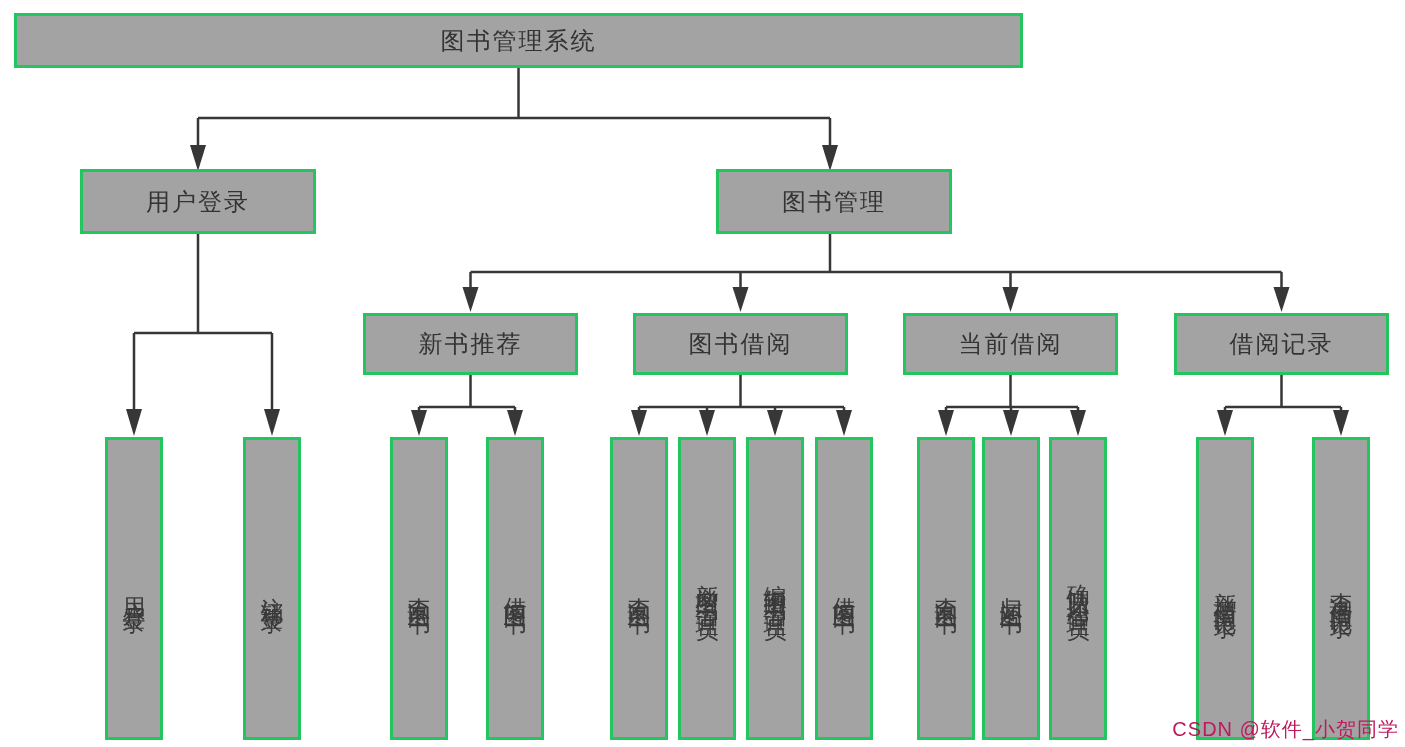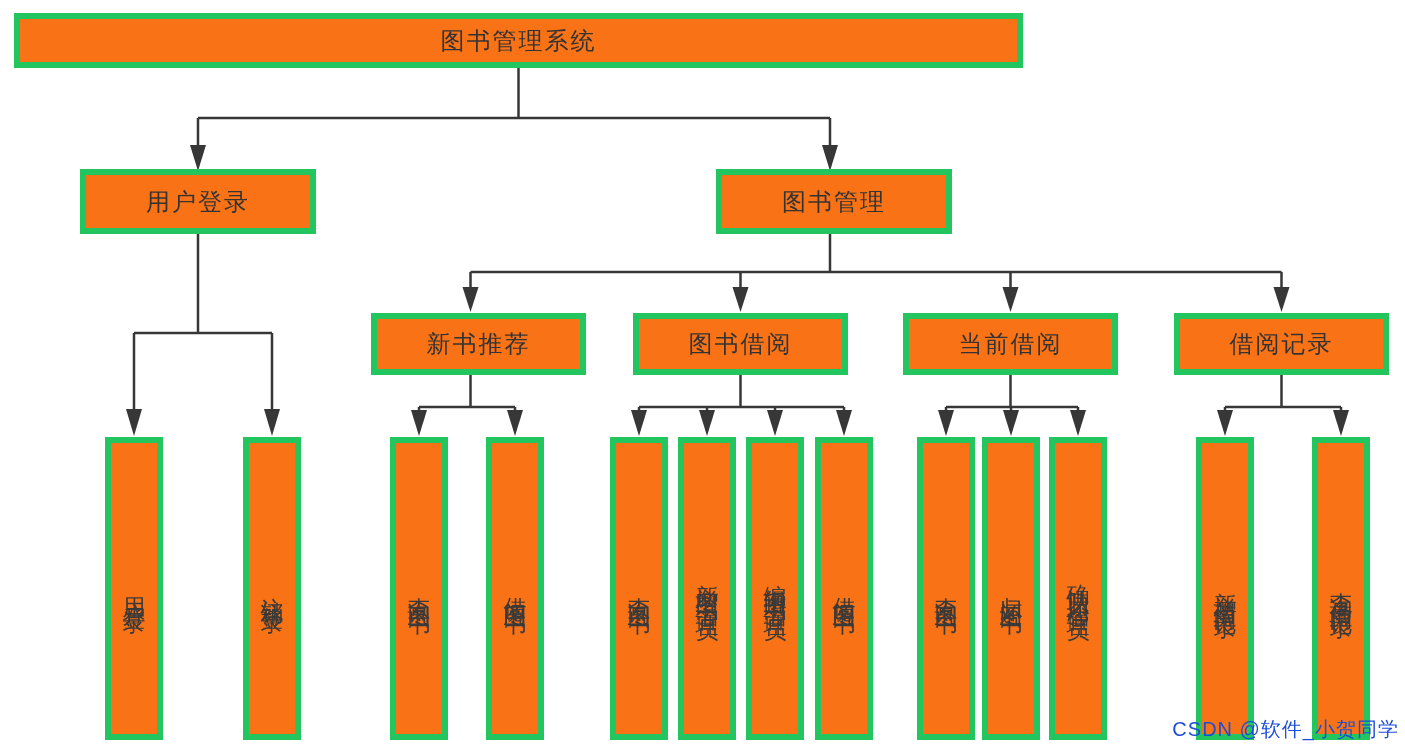--- a/index.html
+++ b/index.html
@@ -17,22 +17,22 @@
   }
   .connectors {
     position: absolute;
     left: 0;
     top: 0;
     z-index: 1;
   }
   .box {
     position: absolute;
     box-sizing: border-box;
-    background: #f97316;
-    border: 6px solid #22c55e;
+    background: #a3a3a3;
+    border: 3px solid #22c55e;
     display: flex;
     align-items: center;
     justify-content: center;
     z-index: 2;
     color: #333333;
   }
   .hlabel {
     font-size: 24px;
     letter-spacing: 2px;
     white-space: nowrap;
@@ -49,21 +49,21 @@
     letter-spacing: 5px;
     line-height: 1;
     color: #3a3a3a;
   }
   .watermark {
     position: absolute;
     right: 6px;
     bottom: 4px;
     font-size: 20px;
     letter-spacing: 1px;
-    color: #1d4ed8;
+    color: #be185d;
     z-index: 3;
     white-space: nowrap;
   }
 </style>
 </head>
 <body>
 
 <div class="stage">
 
   <svg class="connectors" width="1405" height="747" viewBox="0 0 1405 747">
@@ -114,21 +114,21 @@
       <path d="M1217 410 H1233 L1225 436 Z" stroke="none"></path>
       <path d="M1333 410 H1349 L1341 436 Z" stroke="none"></path>
     </g>
   </svg>
 
   <div class="box hlabel" style="left:14px; top:13px; width:1009px; height:55px;">图书管理系统</div>
 
   <div class="box hlabel" style="left:80px; top:169px; width:236px; height:65px;">用户登录</div>
   <div class="box hlabel" style="left:716px; top:169px; width:236px; height:65px;">图书管理</div>
 
-  <div class="box hlabel" style="left:363px; top:313px; width:215px; height:62px;margin-left:8px;">新书推荐</div>
+  <div class="box hlabel" style="left:363px; top:313px; width:215px; height:62px;">新书推荐</div>
   <div class="box hlabel" style="left:633px; top:313px; width:215px; height:62px;font-family:Liberation Mono, monospace;">图书借阅</div>
   <div class="box hlabel" style="left:1174px; top:313px; width:215px; height:62px;">借阅记录</div>
   <div class="box hlabel" style="left:903px; top:313px; width:215px; height:62px;">当前借阅</div>
 
   <div class="box leaf" style="left:105px;">
     <span class="vtext">用户登录</span>
   </div>
   <div class="box leaf" style="left:243px;">
     <span class="vtext">注销登录</span>
   </div>

